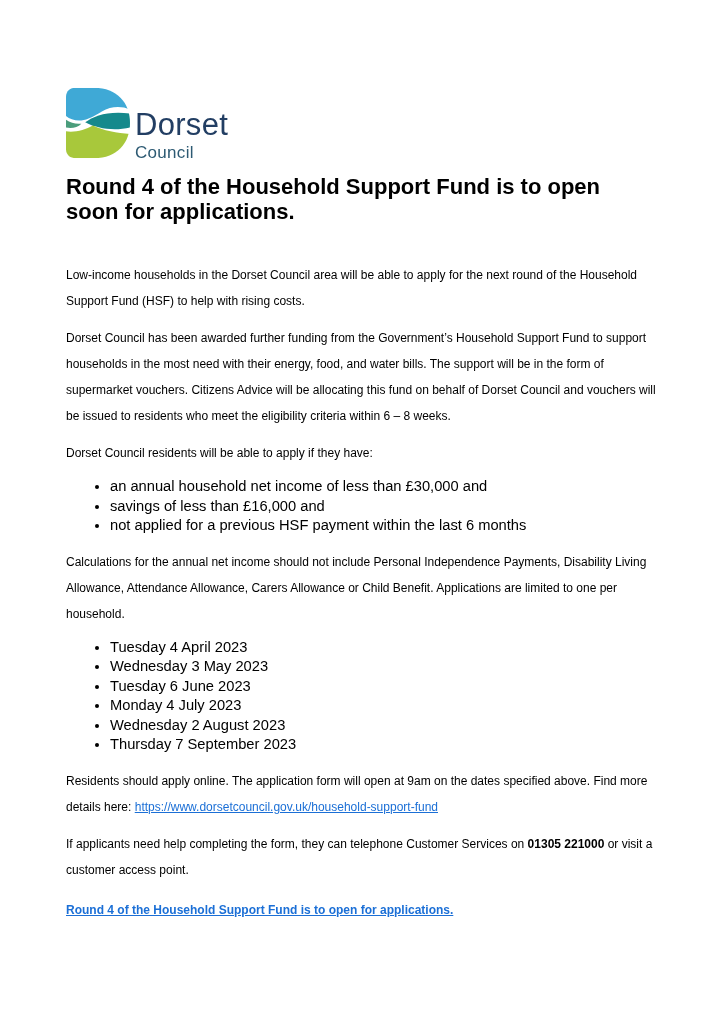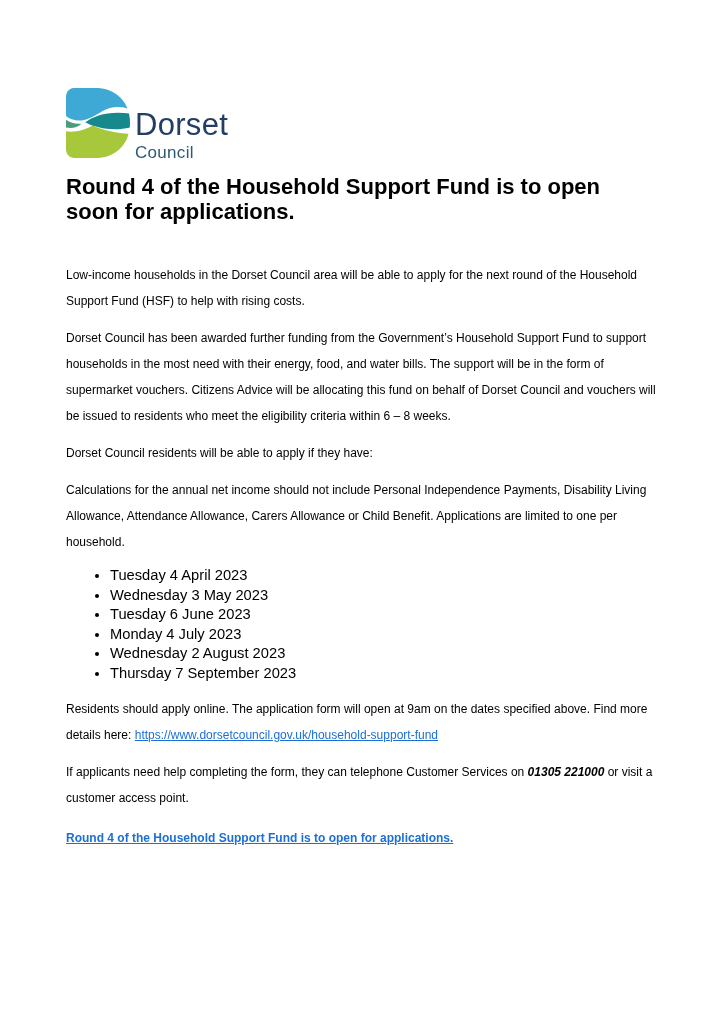--- a/index.html
+++ b/index.html
@@ -25,21 +25,21 @@
 
   p { font-size: 12px; line-height: 26px; margin: 0 0 11px 0; }
   ul { margin: 2px 0 13px 0; padding-left: 44px; list-style: disc outside; }
   li { font-size: 14.7px; line-height: 19.5px; }
 
   a.doc-link {
     color: #1b6fd6; text-decoration: underline; cursor: pointer;
   }
   p.footer-link-wrap { margin-top: 14px; }
   a.footer-link { font-weight: bold; }
-  strong { font-weight: bold; font-style: italic; }
+  strong { font-weight: bold; }
 </style>
 </head>
 <body>
 
 <div class="page">
 
   <div class="logo">
     <svg class="logo-mark" viewBox="0 0 100 114" aria-hidden="true">
       <defs>
         <clipPath id="dclip">
@@ -61,20 +61,25 @@
 
   <h1>Round 4 of the Household Support Fund is to open soon for applications.</h1>
 
   <p>Low-income households in the Dorset Council area will be able to apply for the next round of the Household Support Fund (HSF) to help with rising costs.</p>
 
   <p>Dorset Council has been awarded further funding from the Government’s Household Support Fund to support households in the most need with their energy, food, and water bills. The support will be in the form of supermarket vouchers. Citizens Advice will be allocating this fund on behalf of Dorset Council and vouchers will be issued to residents who meet the eligibility criteria within 6 – 8 weeks.</p>
 
 
   <p>Dorset Council residents will be able to apply if they have:</p>
 
+  <ul>
+    <li>an annual household net income of less than £30,000 and</li>
+    <li>savings of less than £16,000 and</li>
+    <li>not applied for a previous HSF payment within the last 6 months</li>
+  </ul>
 
   <p>Calculations for the annual net income should not include Personal Independence Payments, Disability Living Allowance, Attendance Allowance, Carers Allowance or Child Benefit. Applications are limited to one per household.</p>
 
 
   <ul>
     <li>Tuesday 4 April 2023</li>
     <li>Wednesday 3 May 2023</li>
     <li>Tuesday 6 June 2023</li>
     <li>Monday 4 July 2023</li>
     <li>Wednesday 2 August 2023</li>

